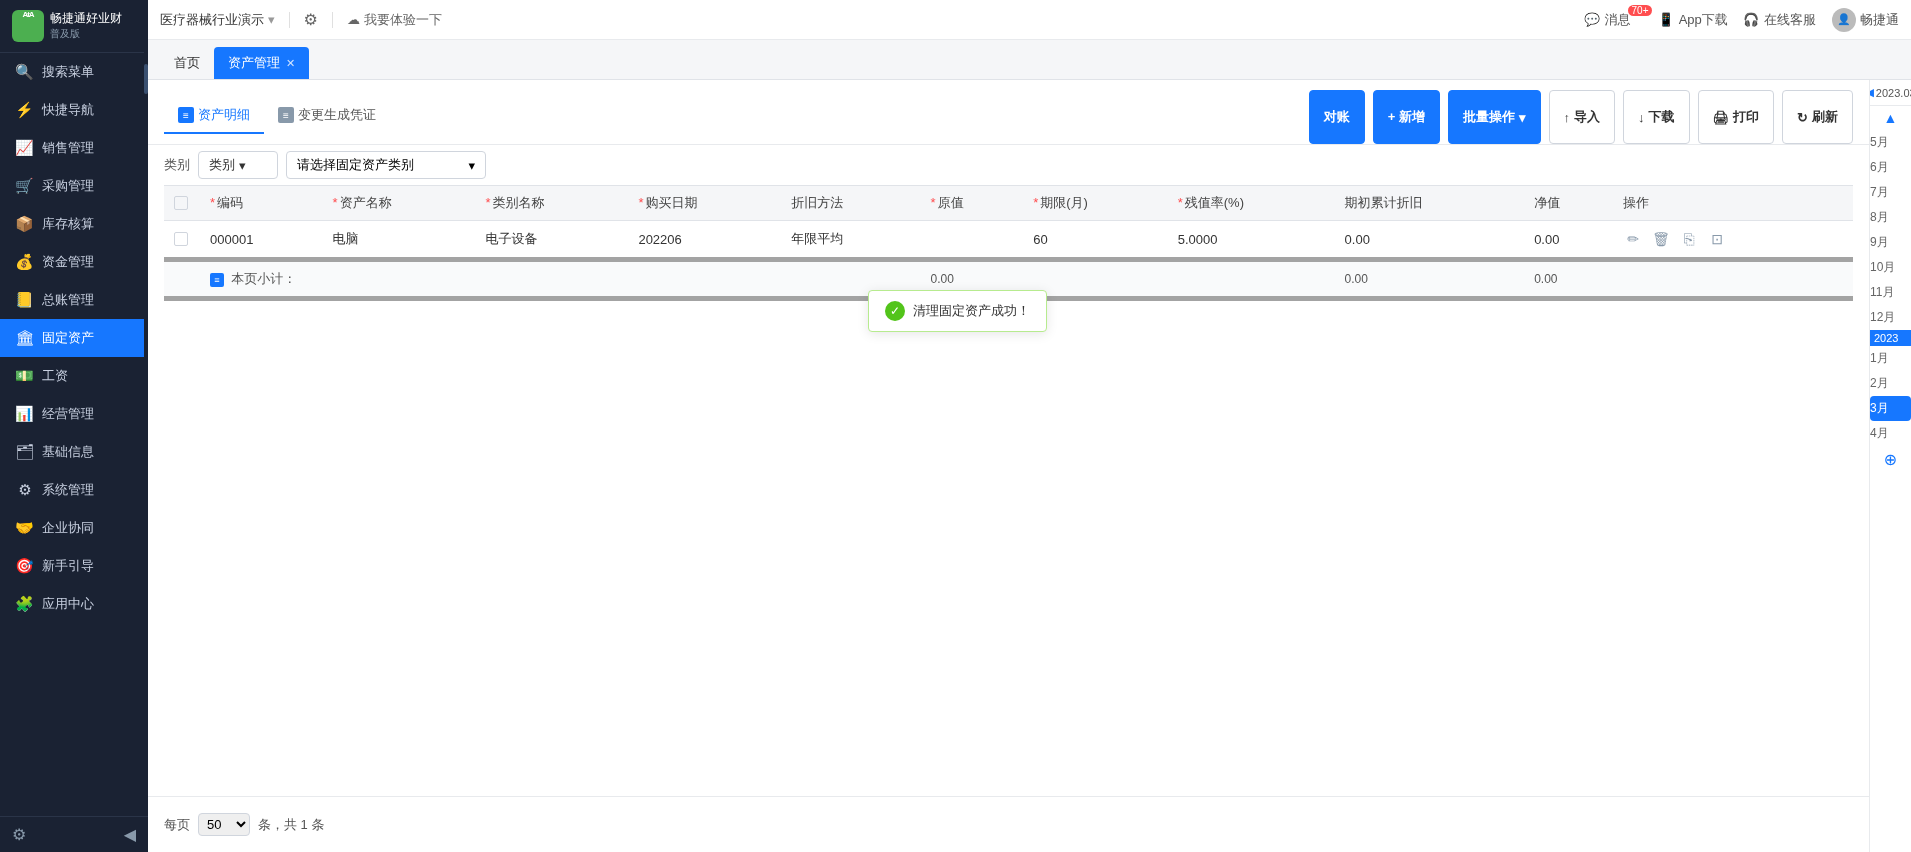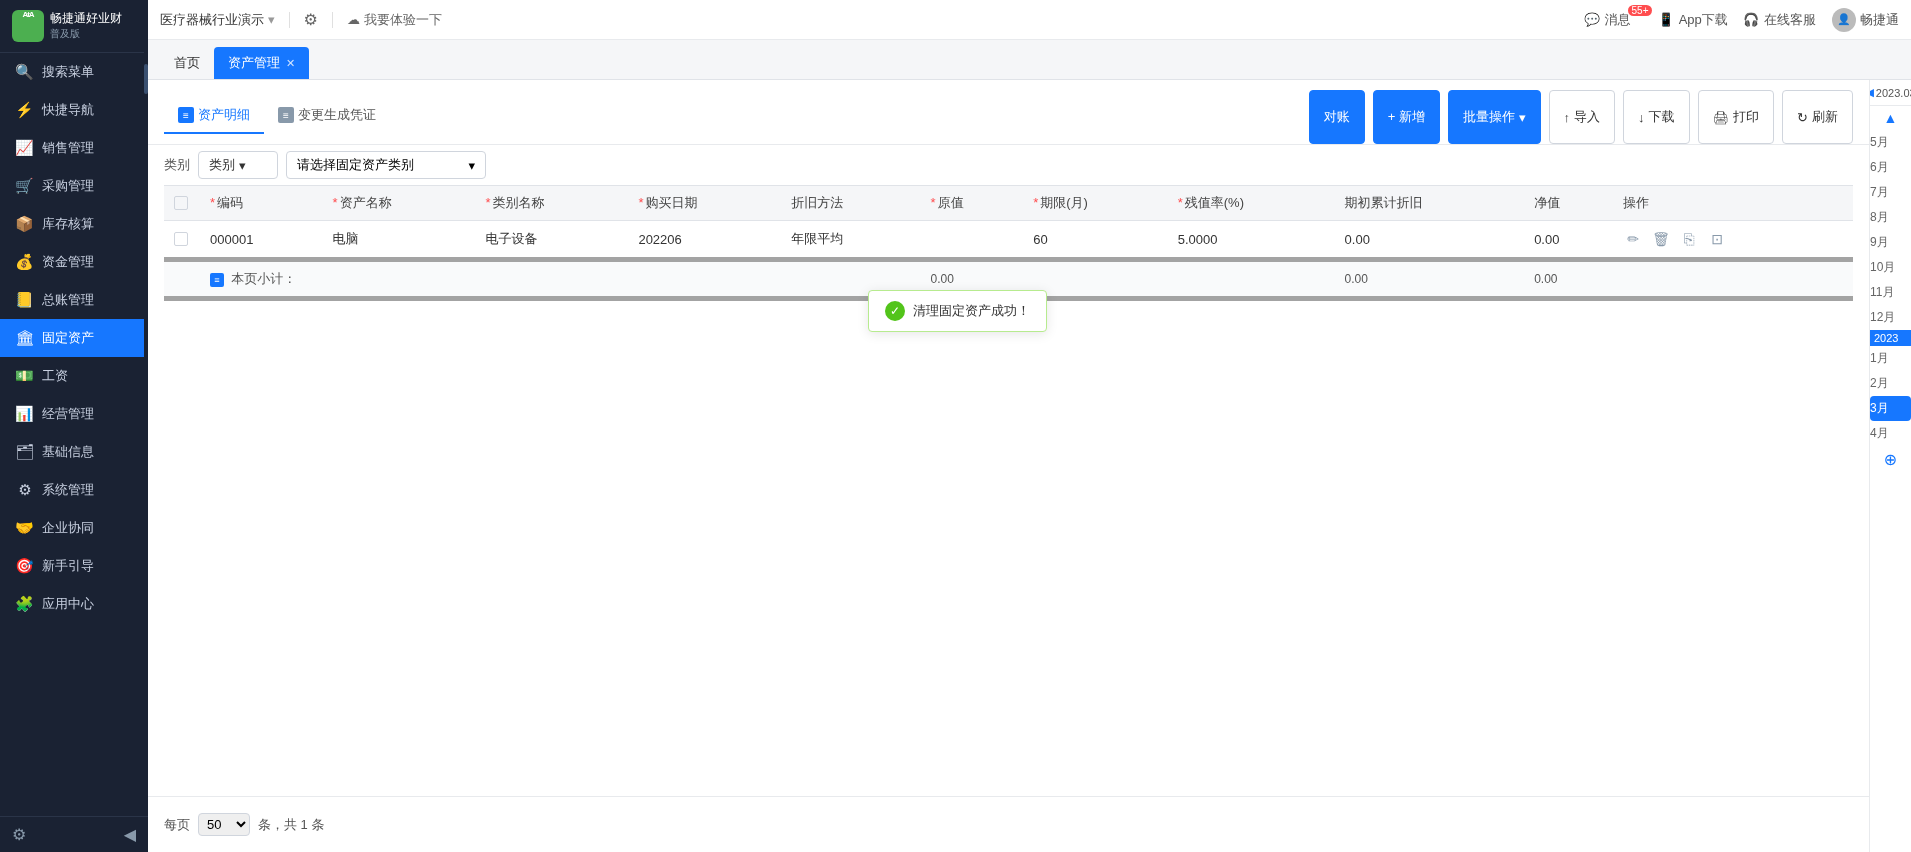--- a/index.html
+++ b/index.html
@@ -259,20 +259,21 @@
       display: flex;
       align-items: center;
       gap: 4px;
       padding: 17px 14px;
       border-radius: 4px;
       cursor: pointer;
       font-size: 13px;
       border: 1px solid #d0d5dd;
       background: #fff;
       color: #333;
+      font-weight: bold;
     }
     .btn-primary {
       background: #1677ff;
       color: #fff;
       border-color: #1677ff;
     }
     .btn-dropdown {
       background: #1677ff;
       color: #fff;
       border-color: #1677ff;
@@ -577,21 +578,21 @@
       <div class="topbar-divider"></div>
       <div class="experience-btn">
         <span>☁</span>
         <span>我要体验一下</span>
       </div>
     </div>
     <div class="topbar-right">
       <div class="topbar-action" style="position:relative;padding-right:12px;">
         <span>💬</span>
         <span>消息</span>
-        <span class="badge">55+</span>
+        <span class="badge">70+</span>
       </div>
       <div class="topbar-action">
         <span>📱</span>
         <span>App下载</span>
       </div>
       <div class="topbar-action">
         <span>🎧</span>
         <span>在线客服</span>
       </div>
       <div class="topbar-action" style="display:flex;align-items:center;gap:4px;">

